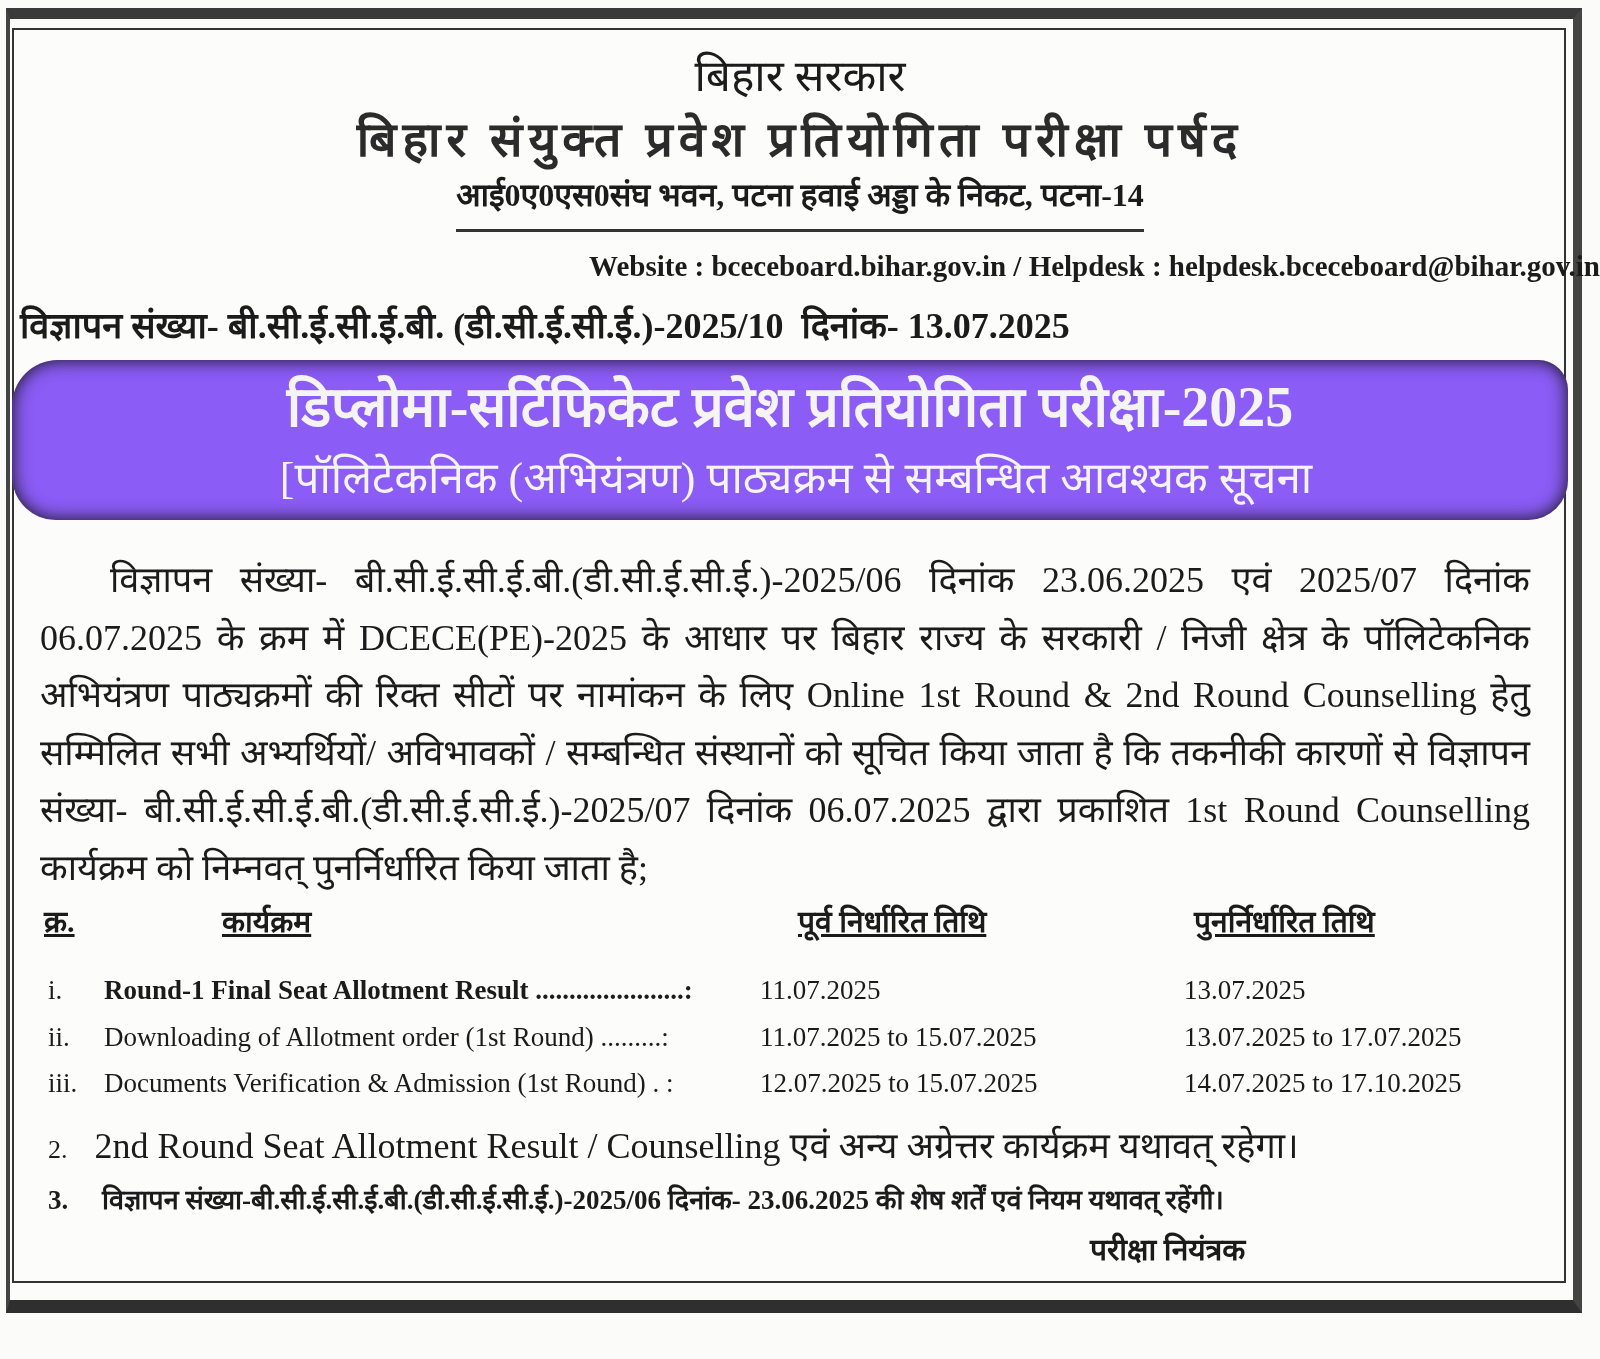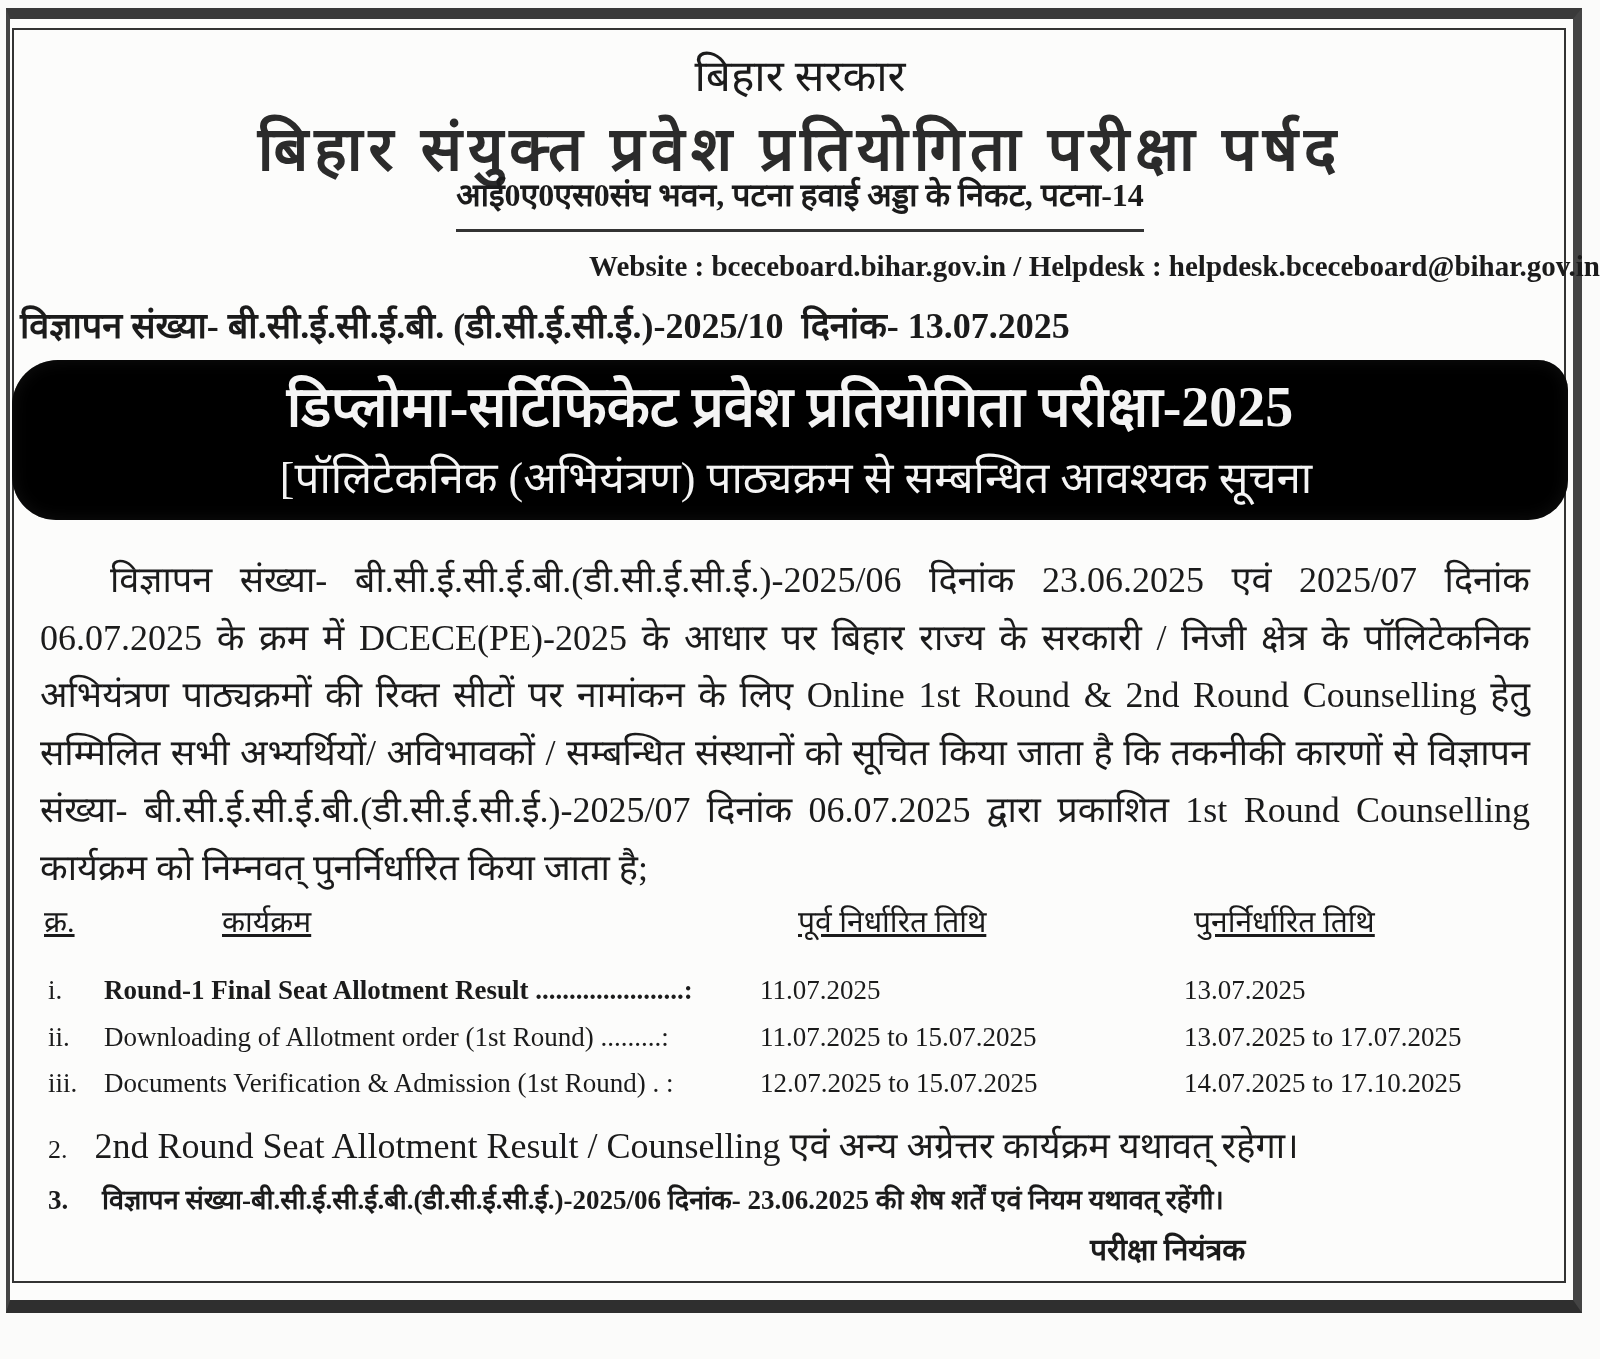--- a/index.html
+++ b/index.html
@@ -13,37 +13,37 @@
     border-left:4px solid #444; border-right:9px solid #444;
     box-sizing:border-box; background:#fcfcfb;
   }
   .inner-frame {
     position:absolute; left:12px; top:28px; width:1554px; height:1255px;
     border:2px solid #333; box-sizing:border-box;
   }
   .abs { position:absolute; white-space:nowrap; }
   .center { left:0; right:0; text-align:center; }
   .govt { top:44px; font-size:44px; }
-  .board { top:105px; font-size:61px; font-weight:bold; letter-spacing:6px; color:#2b2b2b; }
+  .board { top:105px; font-size:48px; font-weight:bold; letter-spacing:6px; color:#2b2b2b; }
   .address { top:172px; font-size:32px; font-weight:bold; }
   .address span { border-bottom:3px solid #333; padding-bottom:16px; }
   .website { top:250px; font-size:29px; font-weight:bold;text-align:right; }
   .adv-no { top:300px; left:20px; font-size:36px; font-weight:bold; }
   .banner {
     position:absolute; left:12px; top:360px; width:1556px; height:160px;
-    background:#000000; border-radius:46px 30px 40px 44px; color:#f4f4f4; text-align:center;
+    background:#8b5cf6; border-radius:46px 30px 40px 44px; color:#f4f4f4; text-align:center;
     box-shadow: inset 0 0 18px #111;
   }
   .banner .l1 { position:absolute; top:6px; left:0; right:0; font-size:56px; font-weight:bold; }
   .banner .l2 { position:absolute; top:86px; left:0; right:0; font-size:44px;margin-left:12px; }
   .para {
     position:absolute; left:40px; top:552px; width:1490px; font-size:36px; line-height:57.5px;
     text-align:justify; text-indent:70px;
   }
-  .th { top:900px; font-size:30px; font-weight:normal; text-decoration:underline; }
+  .th { top:900px; font-size:30px; font-weight:bold; text-decoration:underline; }
   .row { font-size:27px; }
   .row .num { position:absolute; left:48px; }
   .row .label { position:absolute; left:104px; }
   .row .old { position:absolute; left:760px; }
   .row .new { position:absolute; left:1184px; }
   .pt { font-size:36px; }
   .pt3 { font-size:27px; }
   .sign { top:1228px; left:1062px; font-size:30px; font-weight:bold;margin-left:28px; }
 </style>
 </head>

